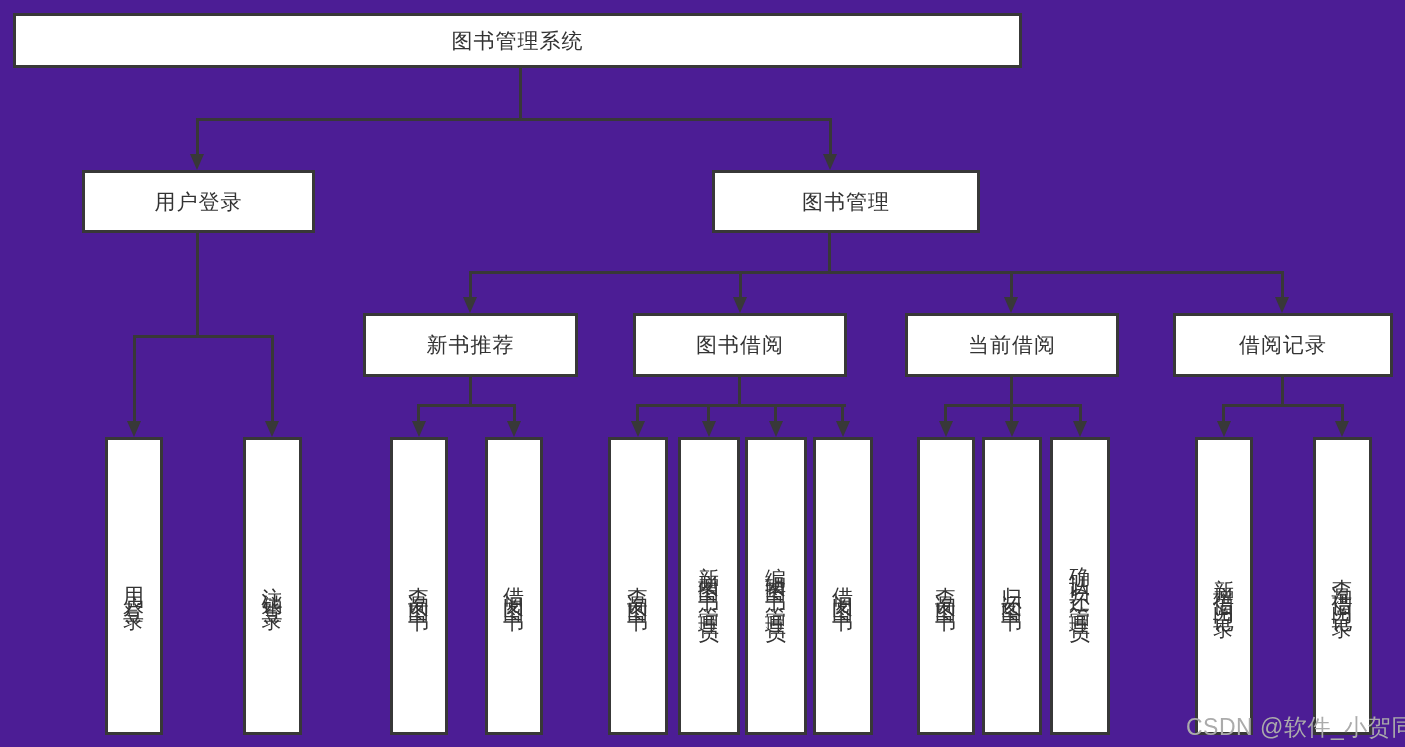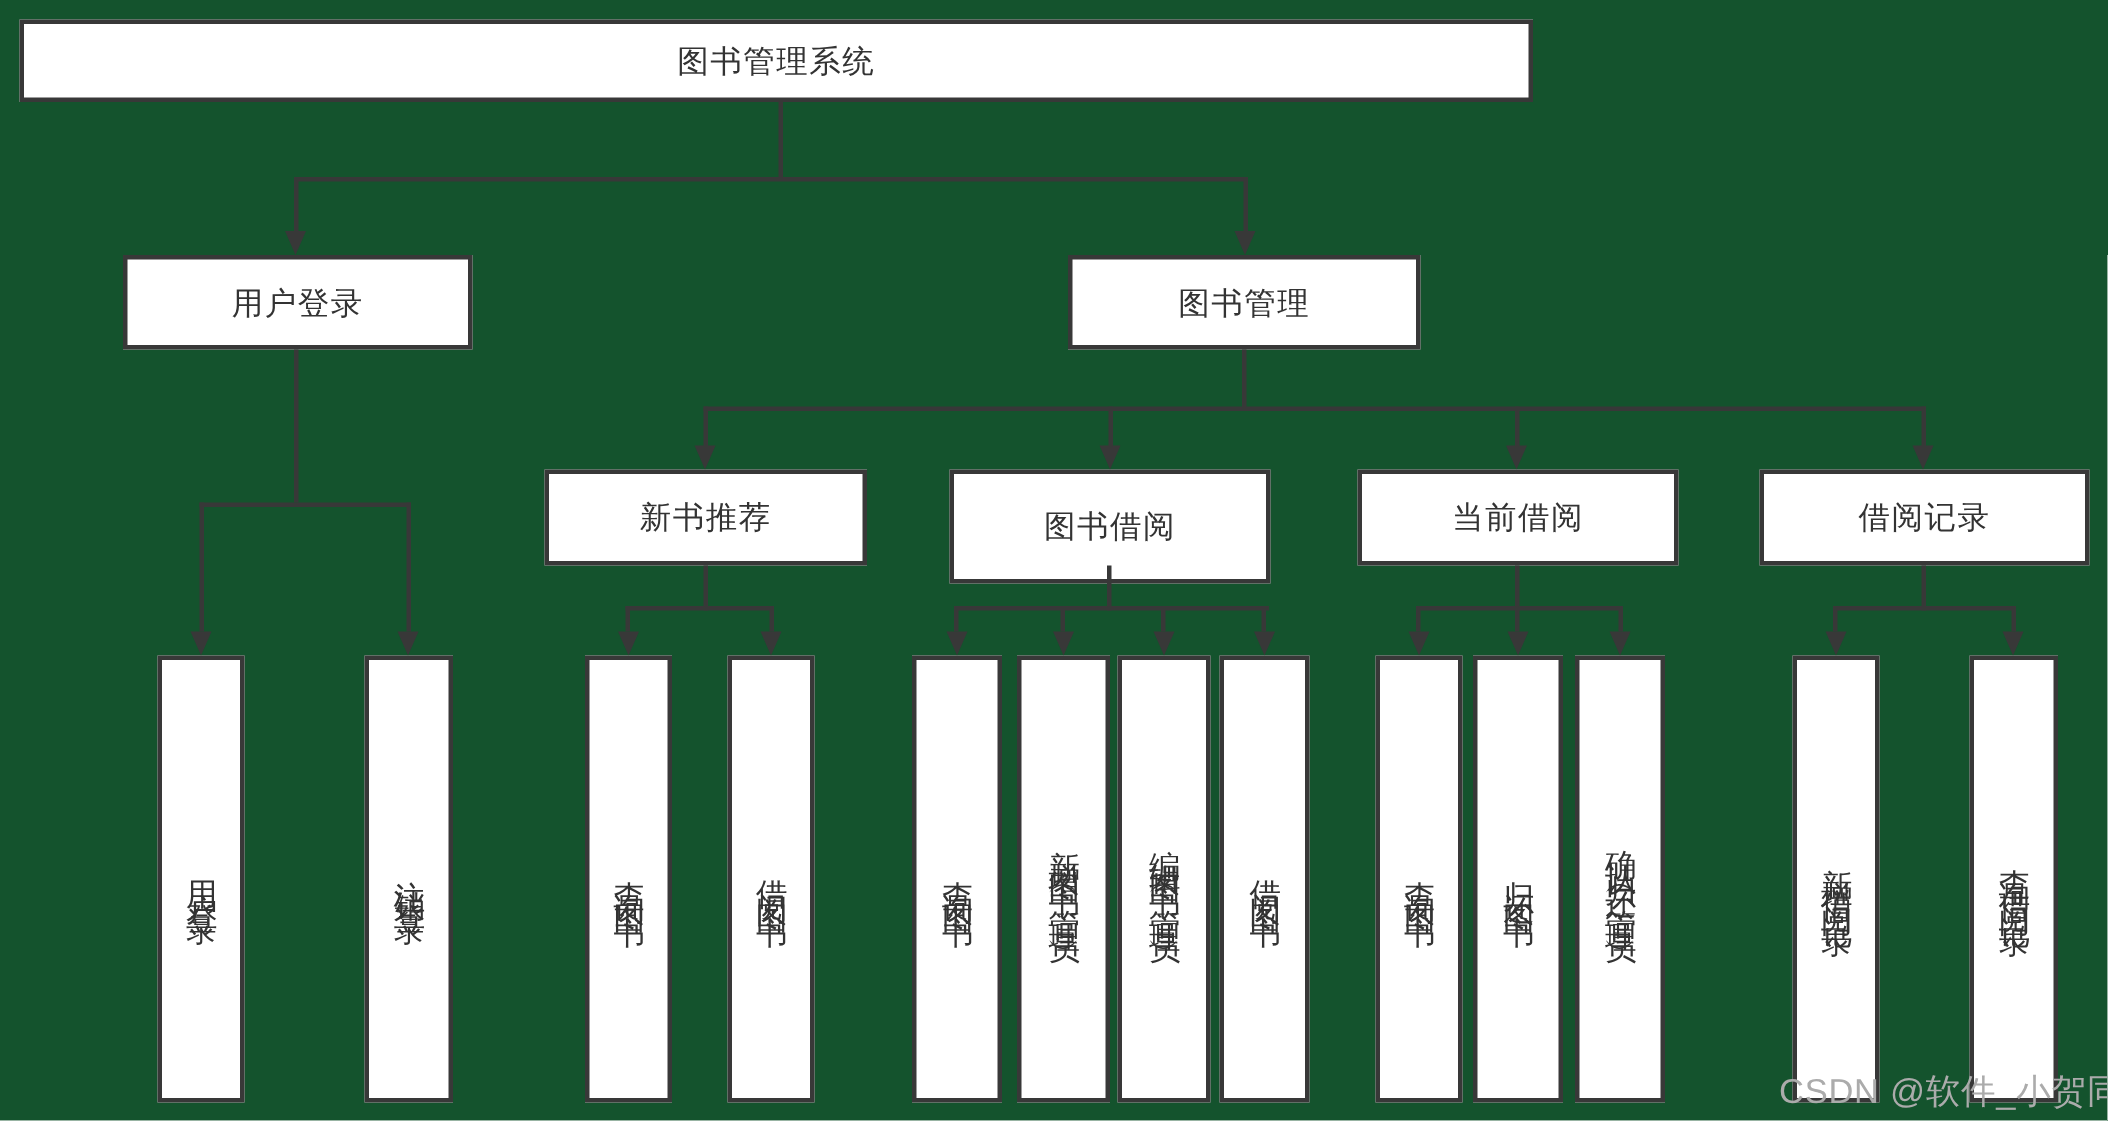--- a/index.html
+++ b/index.html
@@ -1,17 +1,17 @@
 <!DOCTYPE html>
 <html><head>
 <meta charset="utf-8">
 <style>
   html,body{margin:0;padding:0;background:#ffffff;}
   body{font-family:"Liberation Sans","DejaVu Sans",sans-serif;}
-  .canvas{position:relative;width:1405px;height:747px;background:#14532d;overflow:hidden;}
+  .canvas{position:relative;width:1405px;height:747px;background:#4c1d95;overflow:hidden;}
 
   
   .node,.leaf{
     position:absolute;box-sizing:border-box;background:#ffffff;
     border:3px solid #383838;display:flex;align-items:center;justify-content:center;
   }
   .node span{font-size:21px;color:#333333;letter-spacing:1px;white-space:nowrap;}
   .leaf span{
     writing-mode:vertical-rl;text-orientation:mixed;
     font-size:21px;color:#333333;letter-spacing:8px;line-height:1;white-space:nowrap;
@@ -37,28 +37,28 @@
 
 <div class="canvas">
 
   <div class="node" style="left:13px;top:13px;width:1009px;height:55px;">
     <span>图书管理系统</span>
   </div>
 
   <div class="node" style="left:82px;top:170px;width:233px;height:63px;">
     <span>用户登录</span>
   </div>
-  <div class="node" style="left:712px;top:170px;width:235px;height:63px;">
+  <div class="node" style="left:712px;top:170px;width:268px;height:63px;">
     <span>图书管理</span>
   </div>
 
   <div class="node" style="left:363px;top:313px;width:215px;height:64px;">
     <span>新书推荐</span>
   </div>
-  <div class="node" style="left:633px;top:313px;width:214px;height:76px;">
+  <div class="node" style="left:633px;top:313px;width:214px;height:64px;">
     <span>图书借阅</span>
   </div>
   <div class="node" style="left:905px;top:313px;width:214px;height:64px;font-family:Liberation Serif, serif;">
     <span>当前借阅</span>
   </div>
   <div class="node" style="left:1173px;top:313px;width:220px;height:64px;">
     <span>借阅记录</span>
   </div>
 
   <div class="leaf" style="left:105px;top:437px;width:58px;height:298px;">

